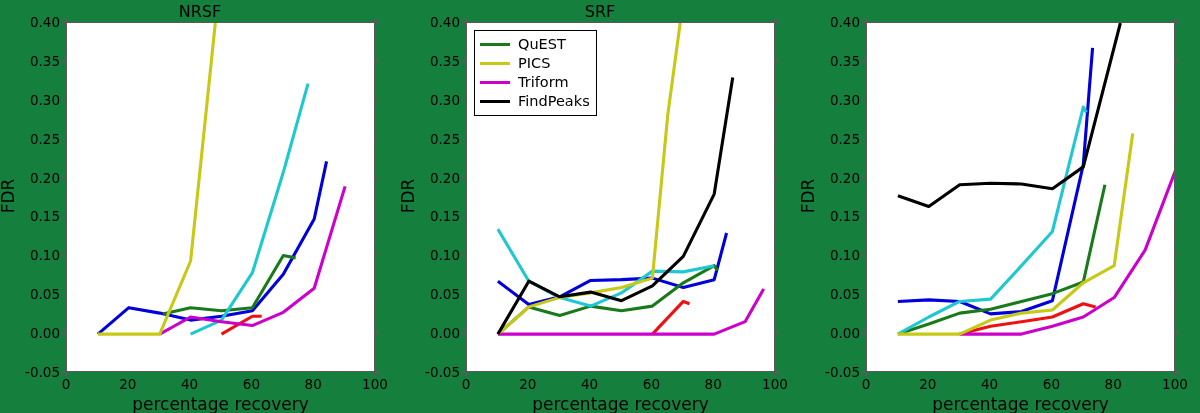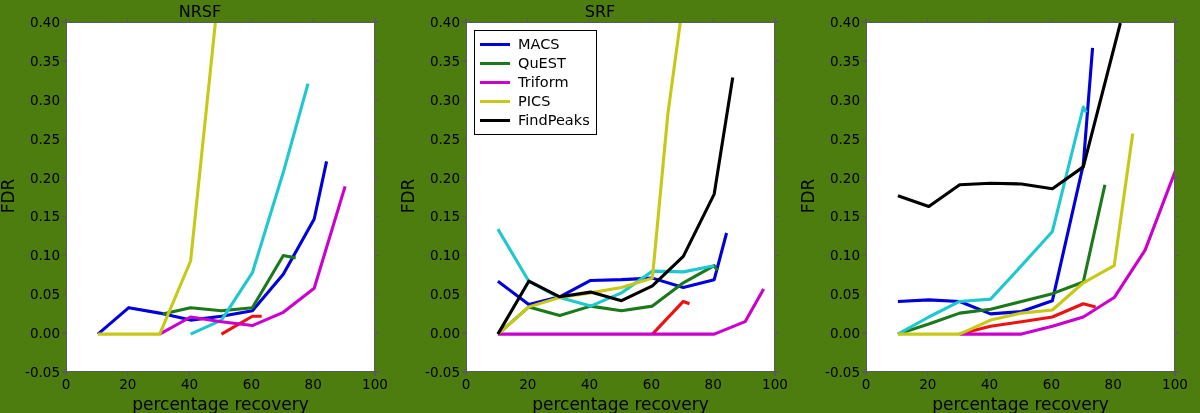--- a/index.html
+++ b/index.html
@@ -7,21 +7,21 @@
     margin: 0; padding: 0;
     width: 1200px; height: 413px;
     background: #ffffff;
     font-family: "DejaVu Sans", sans-serif;
     overflow: hidden;
   }
   #figure {
     position: relative;
     width: 1200px;
     height: 413px;
-    background: #4d7c0f;
+    background: #15803d;
   }
   .panel {
     position: absolute;
     top: 0;
     width: 400px;
     height: 413px;
   }
   .panel-title {
     position: absolute;
     left: 0; right: 0;
@@ -220,34 +220,30 @@
           <polyline points="30.90,311.11 61.80,283.89 92.70,292.44 123.60,283.11 154.50,287.78 185.40,283.11 216.30,259.78 247.20,242.67 250.29,247.33" fill="none" stroke="#1a7a1a" stroke-width="3.1" stroke-linejoin="round" stroke-linecap="butt"></polyline>
           <polyline points="185.40,311.11 216.30,278.44 222.48,280.78" fill="none" stroke="#ee1111" stroke-width="3.1" stroke-linejoin="round" stroke-linecap="butt"></polyline>
           <polyline points="30.90,206.11 61.80,258.22 92.70,274.56 123.60,283.11 154.50,269.89 185.40,248.11 216.30,248.89 247.20,242.67" fill="none" stroke="#1fc8d0" stroke-width="3.1" stroke-linejoin="round" stroke-linecap="butt"></polyline>
           <polyline points="30.90,311.11 185.40,311.11 247.20,311.11 278.10,298.67 296.64,266.00" fill="none" stroke="#cc00cc" stroke-width="3.1" stroke-linejoin="round" stroke-linecap="butt"></polyline>
           <polyline points="30.90,311.11 61.80,283.89 92.70,274.56 123.60,269.89 154.50,264.44 185.40,255.11 200.85,91.00 213.21,0.00" fill="none" stroke="#c8c816" stroke-width="3.1" stroke-linejoin="round" stroke-linecap="butt"></polyline>
           <polyline points="30.90,311.11 61.80,258.22 92.70,273.78 123.60,269.11 154.50,277.67 185.40,262.89 216.30,233.33 247.20,171.11 265.74,54.44" fill="none" stroke="#000000" stroke-width="3.1" stroke-linejoin="round" stroke-linecap="butt"></polyline>
         </svg>
       </div>
       <div class="legend-box" style="left: 74px; top: 30px;">
         <div class="legend-row">
-          <span class="legend-swatch" style="background: rgb(0, 0, 221);"></span>
-          <span class="legend-text">MACS</span>
-        </div>
-        <div class="legend-row">
           <span class="legend-swatch" style="background: rgb(26, 122, 26);"></span>
           <span class="legend-text">QuEST</span>
         </div>
         <div class="legend-row">
+          <span class="legend-swatch" style="background: rgb(200, 200, 22);"></span>
+          <span class="legend-text">PICS</span>
+        </div>
+        <div class="legend-row">
           <span class="legend-swatch" style="background: rgb(204, 0, 204);"></span>
           <span class="legend-text">Triform</span>
-        </div>
-        <div class="legend-row">
-          <span class="legend-swatch" style="background: rgb(200, 200, 22);"></span>
-          <span class="legend-text">PICS</span>
         </div>
         <div class="legend-row">
           <span class="legend-swatch" style="background: rgb(0, 0, 0);"></span>
           <span class="legend-text">FindPeaks</span>
         </div>
       </div>
     </div>
     <div class="panel" style="left: 800px;">
       <div class="axis-label-y" style="left: -32px; top: 186px; width: 80px;">FDR</div>
       <div class="axis-label-x" style="left: 66px; width: 309px; top: 394px;">percentage recovery</div>

